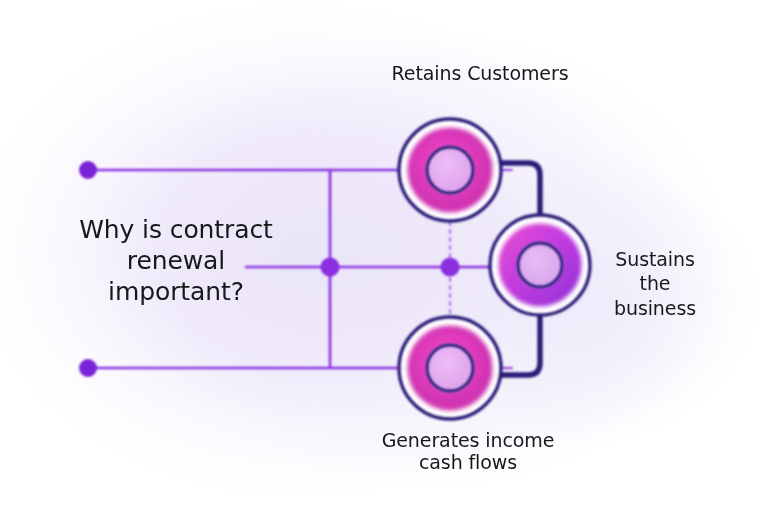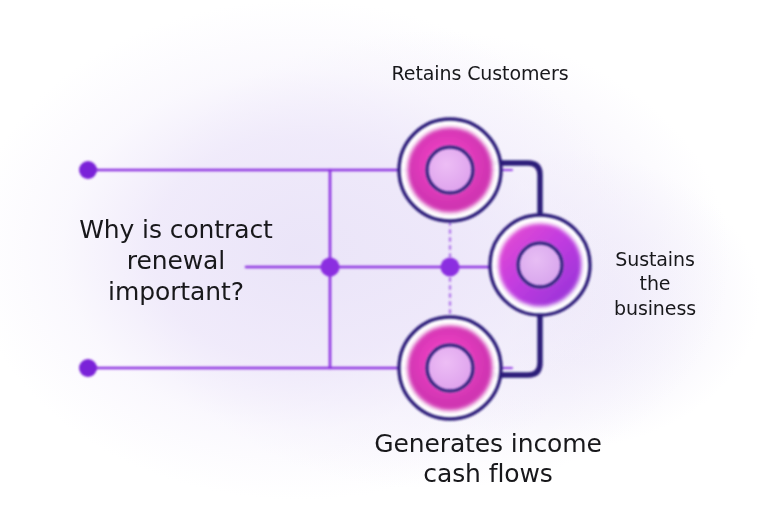--- a/index.html
+++ b/index.html
@@ -56,25 +56,25 @@
     line-height: 1.24;
   }
   #label-top {
     left: 350px;
     top: 62px;
     width: 260px;
     text-align: center;
     font-size: 19px;
   }
   #label-bottom {
-    left: 356px;
+    left: 336px;
     top: 429px;
     width: 264px;
     text-align: center;
-    font-size: 25px;
+    font-size: 19px;
   }
   #label-right {
     left: 594px;
     top: 223px;
     width: 122px;
     text-align: center;
     font-size: 19px;
     line-height: 1.28;
     margin-top: 24px;
   }

